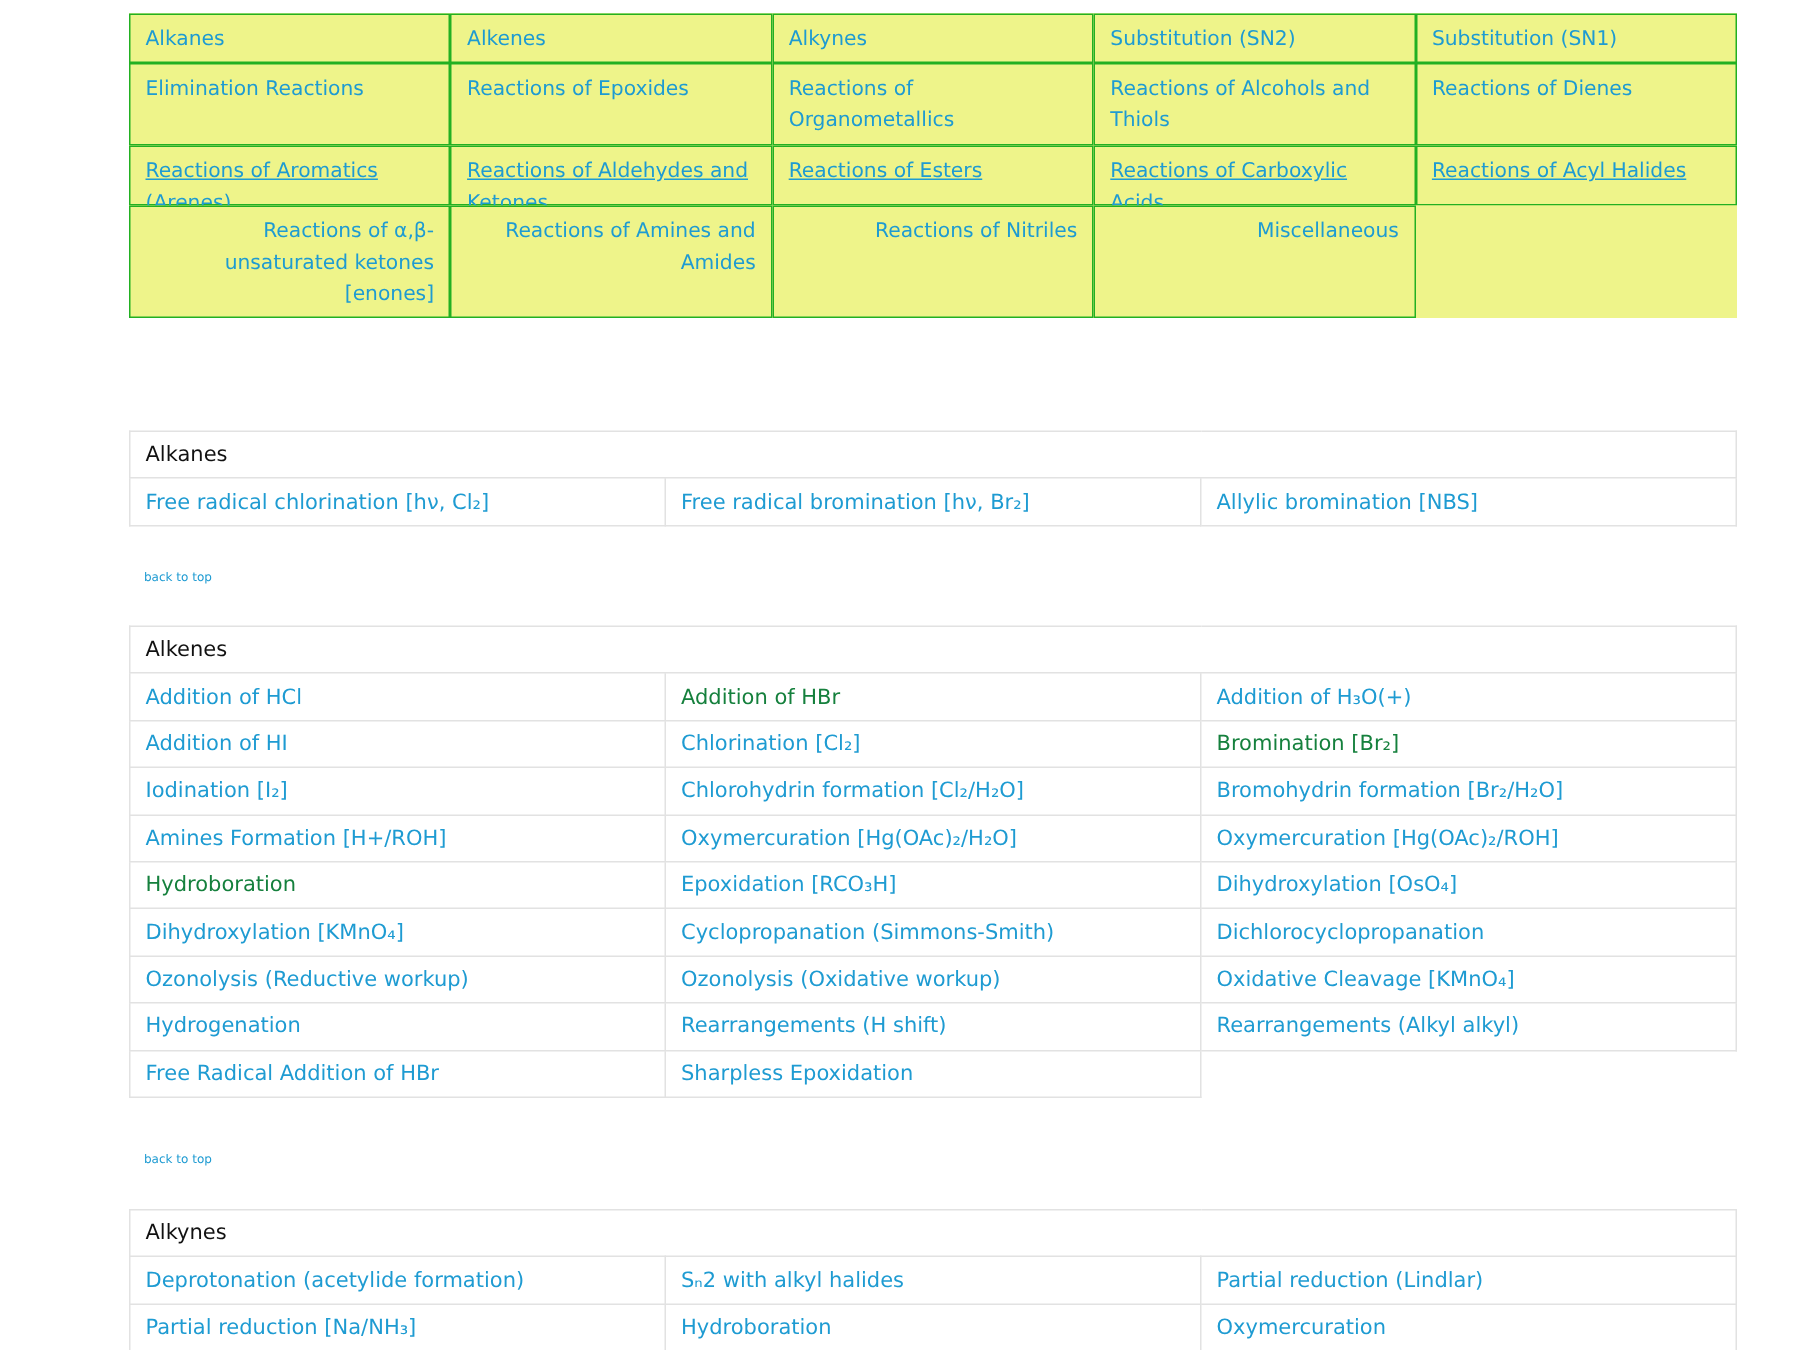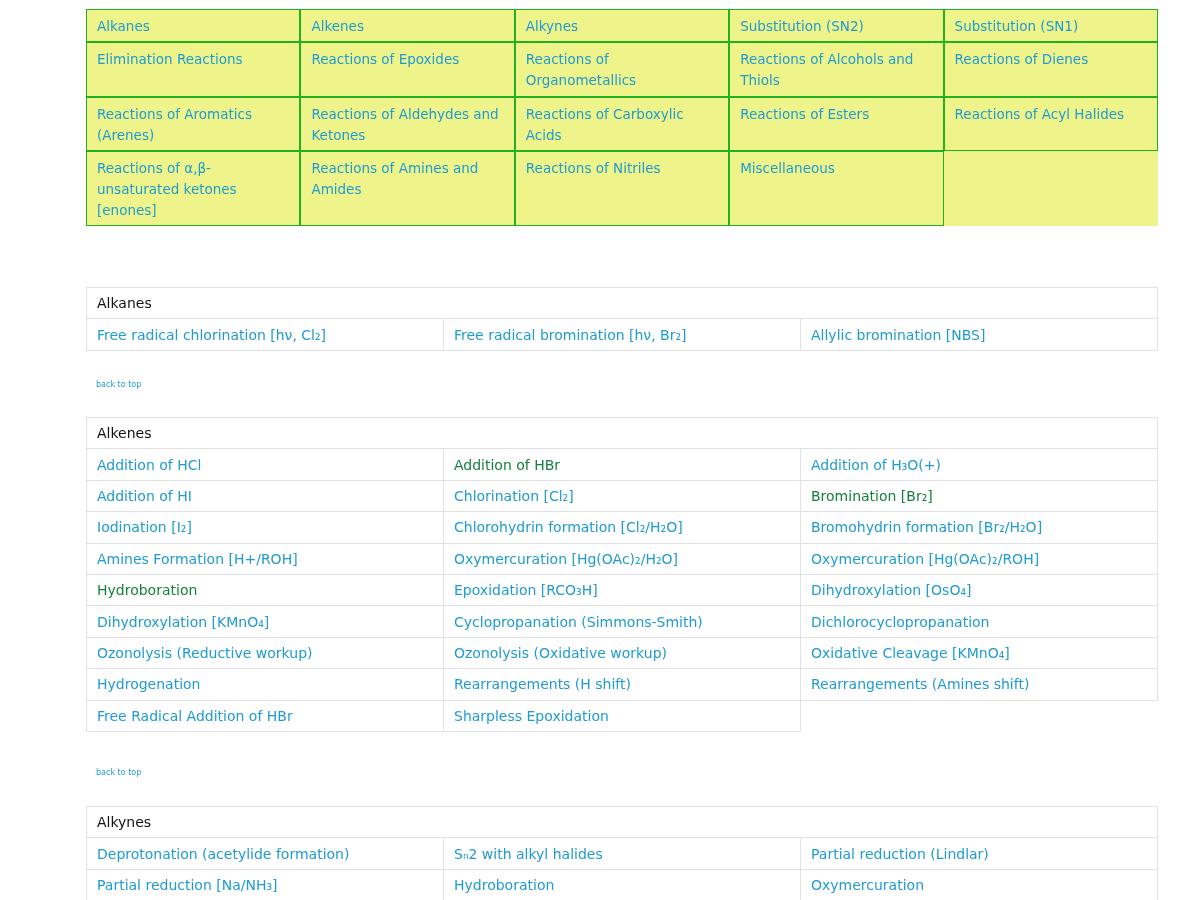--- a/index.html
+++ b/index.html
@@ -15,22 +15,22 @@
     border:1px solid #22b022;
     box-sizing:border-box;
     padding:6px 10px 6px 10px;
     font-size:13.5px; line-height:21px; color:#1e9bd2;
     background:#eef48a;
     cursor:pointer;
   }
   .index-cell.empty { border:none; cursor:default; }
   .row-1 { height:33px; }
   .row-2 { height:55px; }
-  .row-3 { height:54px; }
-  .row-4 { height:75px; }
+  .row-3 { height:40px;text-decoration:underline; }
+  .row-4 { height:75px;text-align:right; }
 
   
   .section { position:absolute; left:86px; width:1072px; }
   table.rx {
     border-collapse:collapse; width:100%; table-layout:fixed;
   }
   table.rx td, table.rx th {
     border:1px solid #e2e2e2;
     height:30.4px; padding:0 10px;
     font-size:14px; font-weight:normal; text-align:left;
@@ -57,22 +57,22 @@
   <div class="index-cell row-1">Substitution (SN1)</div>
 
   <div class="index-cell row-2">Elimination Reactions</div>
   <div class="index-cell row-2">Reactions of Epoxides</div>
   <div class="index-cell row-2">Reactions of Organometallics</div>
   <div class="index-cell row-2">Reactions of Alcohols and Thiols</div>
   <div class="index-cell row-2">Reactions of Dienes</div>
 
   <div class="index-cell row-3">Reactions of Aromatics (Arenes)</div>
   <div class="index-cell row-3">Reactions of Aldehydes and Ketones</div>
+  <div class="index-cell row-3">Reactions of Esters</div>
   <div class="index-cell row-3">Reactions of Carboxylic Acids</div>
-  <div class="index-cell row-3">Reactions of Esters</div>
   <div class="index-cell row-3">Reactions of Acyl Halides</div>
 
   <div class="index-cell row-4">Reactions of α,β-unsaturated ketones [enones]</div>
   <div class="index-cell row-4">Reactions of Amines and Amides</div>
   <div class="index-cell row-4">Reactions of Nitriles</div>
   <div class="index-cell row-4">Miscellaneous</div>
   <div class="index-cell row-4 empty"></div>
 </div>
 
 <div class="section" style="top:287px;">
@@ -128,21 +128,21 @@
       <td><span>Dichlorocyclopropanation</span></td>
     </tr>
     <tr>
       <td><span>Ozonolysis (Reductive workup)</span></td>
       <td><span>Ozonolysis (Oxidative workup)</span></td>
       <td><span>Oxidative Cleavage [KMnO₄]</span></td>
     </tr>
     <tr>
       <td><span>Hydrogenation</span></td>
       <td><span>Rearrangements (H shift)</span></td>
-      <td><span>Rearrangements (Amines shift)</span></td>
+      <td><span>Rearrangements (Alkyl alkyl)</span></td>
     </tr>
     <tr>
       <td><span>Free Radical Addition of HBr</span></td>
       <td><span>Sharpless Epoxidation</span></td>
       <td class="blank"></td>
     </tr>
   </tbody>
     </table>
 </div>
 <div class="back-to-top" style="top:768px;">back to top</div>

